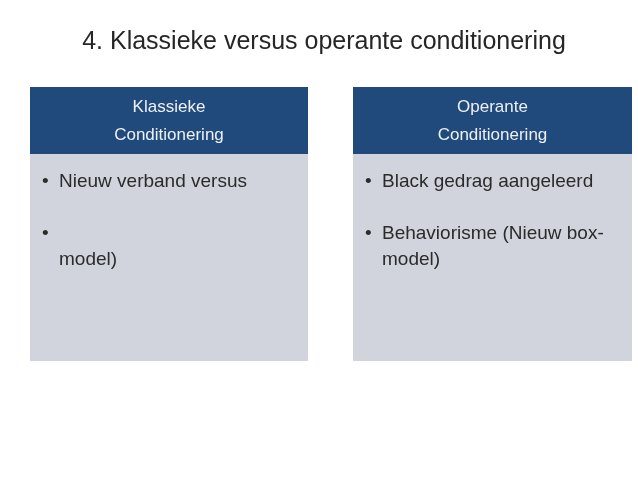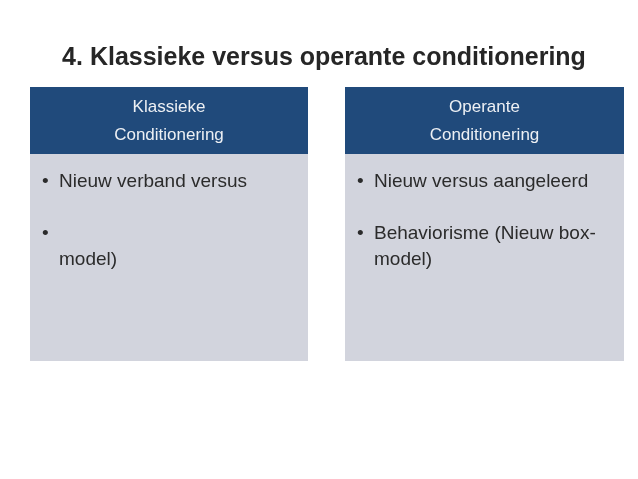--- a/index.html
+++ b/index.html
@@ -13,37 +13,37 @@
     height: 479px;
     background: var(--slide-bg, #ffffff);
     font-family: "Liberation Sans", sans-serif;
     overflow: hidden;
   }
   .title {
     position: absolute;
     top: 26px;
     left: 10px;
     right: 0;
-    margin: 16px;
+    margin: 0;
     text-align: center;
     font-size: 25px;
-    font-weight: 700;
+    font-weight: 400;
     color: var(--title-text, #262626);
   }
   .ctable {
     position: absolute;
     top: 87px;
     height: 274px;
     display: flex;
     flex-direction: column;
     box-sizing: border-box;
     border-radius: 10px;
   }
   .ctable.left  { left: 30px;  width: 278px; }
-  .ctable.right { left: 345px; width: 279px; }
+  .ctable.right { left: 353px; width: 279px; }
   .thead {
     background: var(--header-bg, #204a7b);
     color: var(--header-text, #edf0f4);
     height: 67px;
     box-sizing: border-box;
     padding-top: 6px;
     text-align: center;
     font-size: 17px;
     line-height: 28px;
     flex: 0 0 auto;
@@ -101,21 +101,21 @@
 
   <div class="ctable right">
     <div class="thead">
       <div>Operante</div>
       <div>Conditionering</div>
     </div>
     <div class="tbody">
       <div class="bullet-item">
         <span class="bullet-dot">•</span>
         <span class="bullet-text">
-          <span>Nieuw versus aangeleerd</span><br>
+          <span>Black gedrag aangeleerd</span><br>
         </span>
       </div>
       <div class="bullet-item">
         <span class="bullet-dot">•</span>
         <span class="bullet-text">
           <span>Behaviorisme (Nieuw box-</span><br>
           <span>model)</span>
         </span>
       </div>
     </div>

